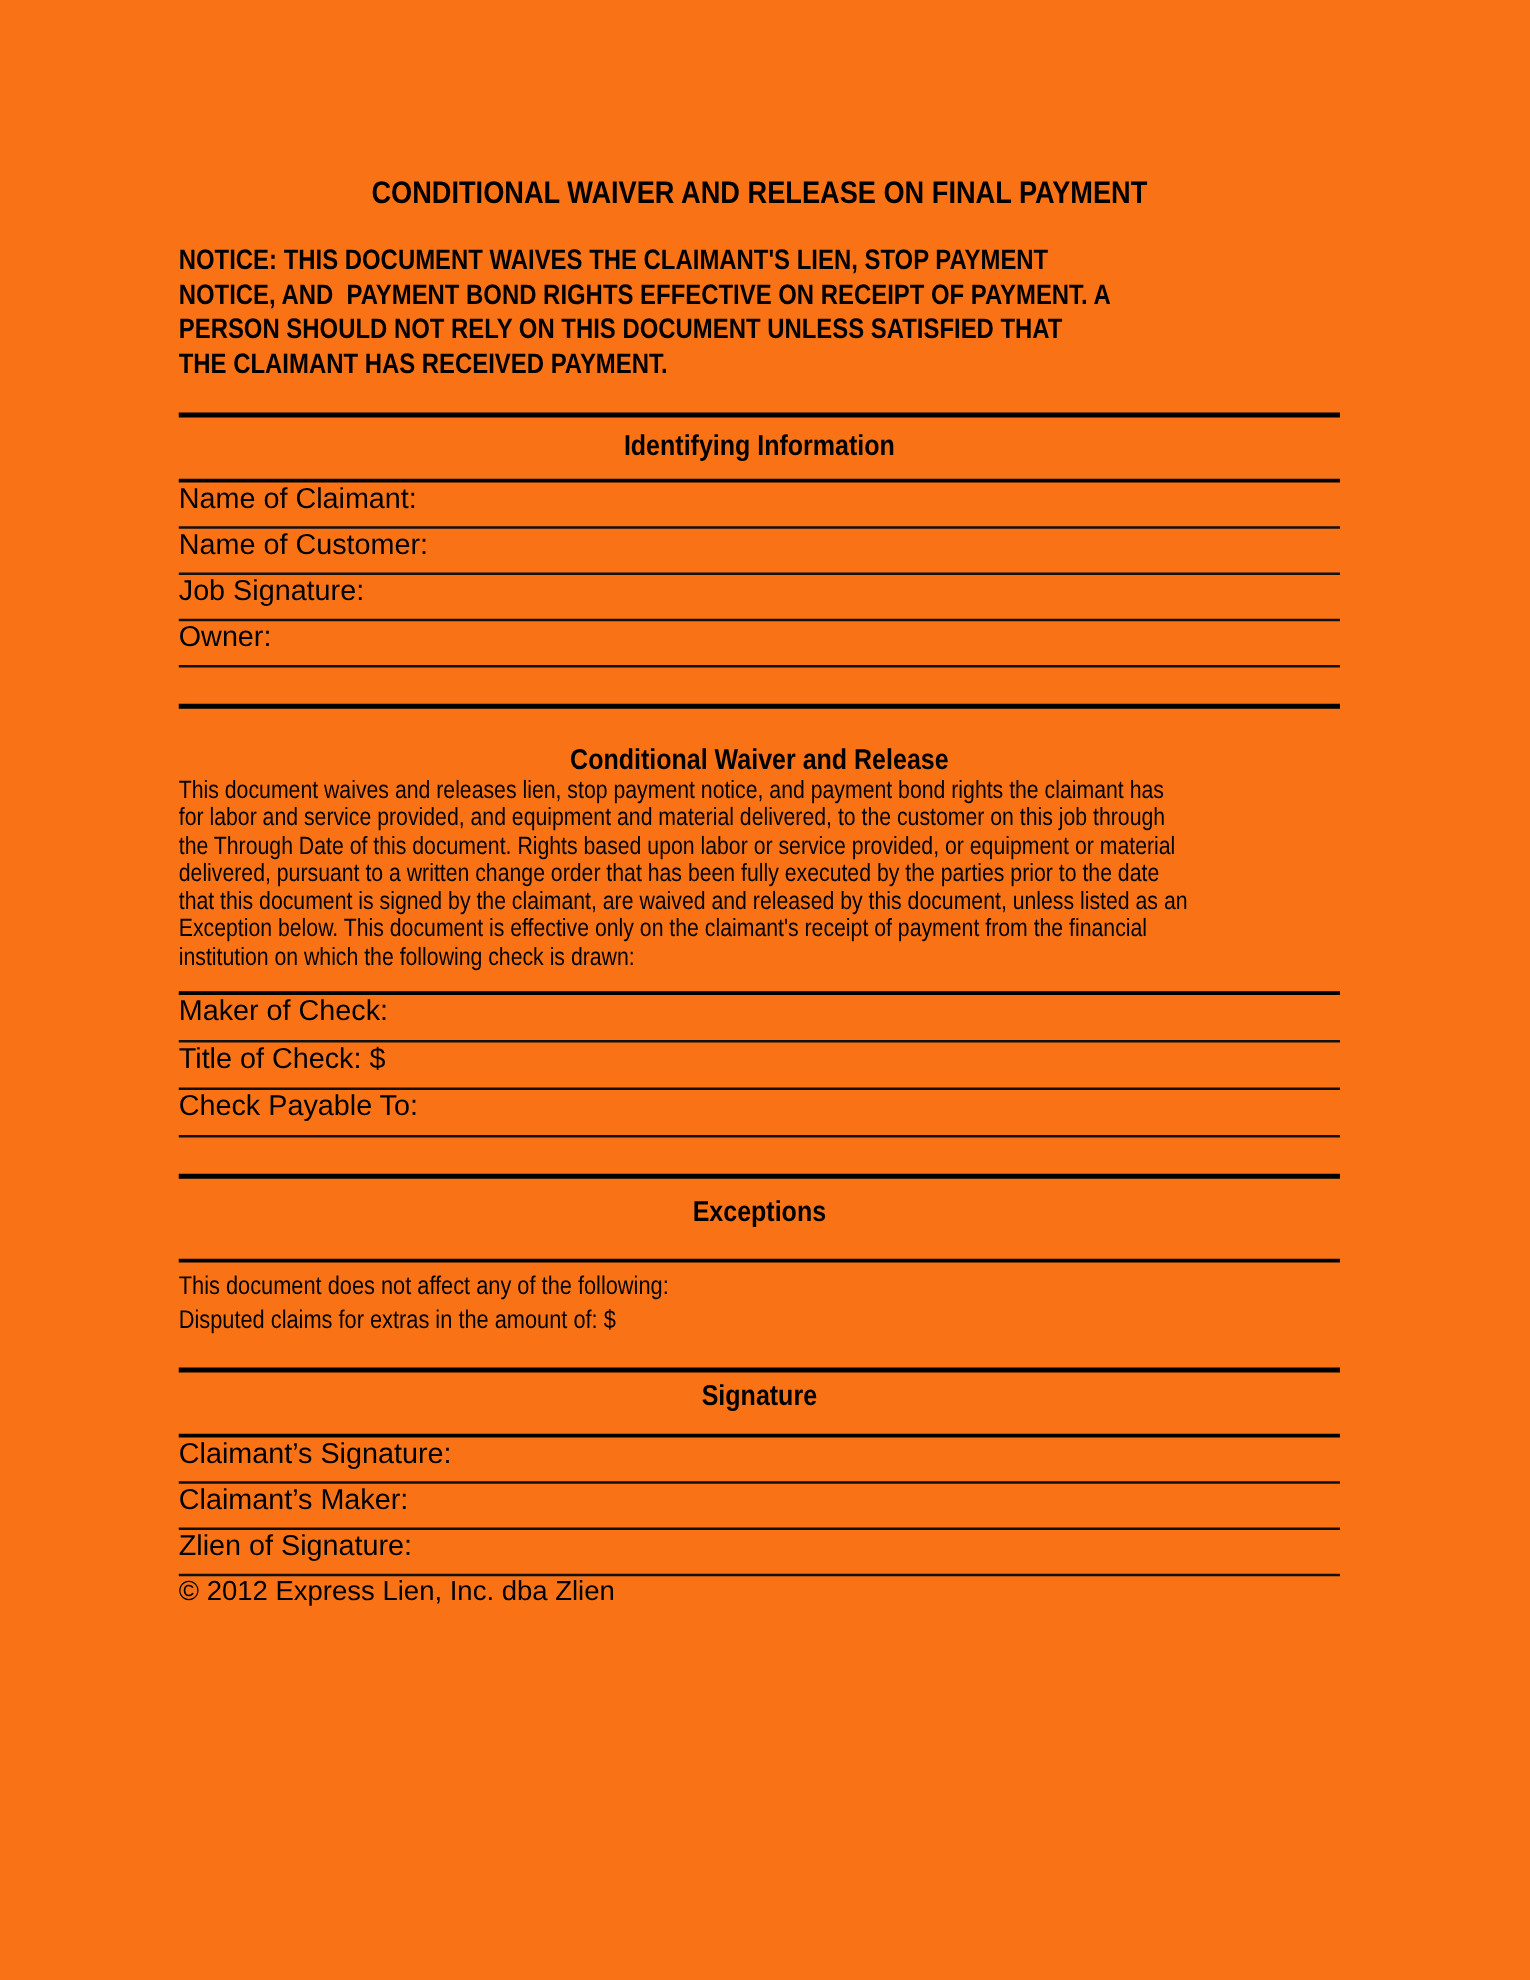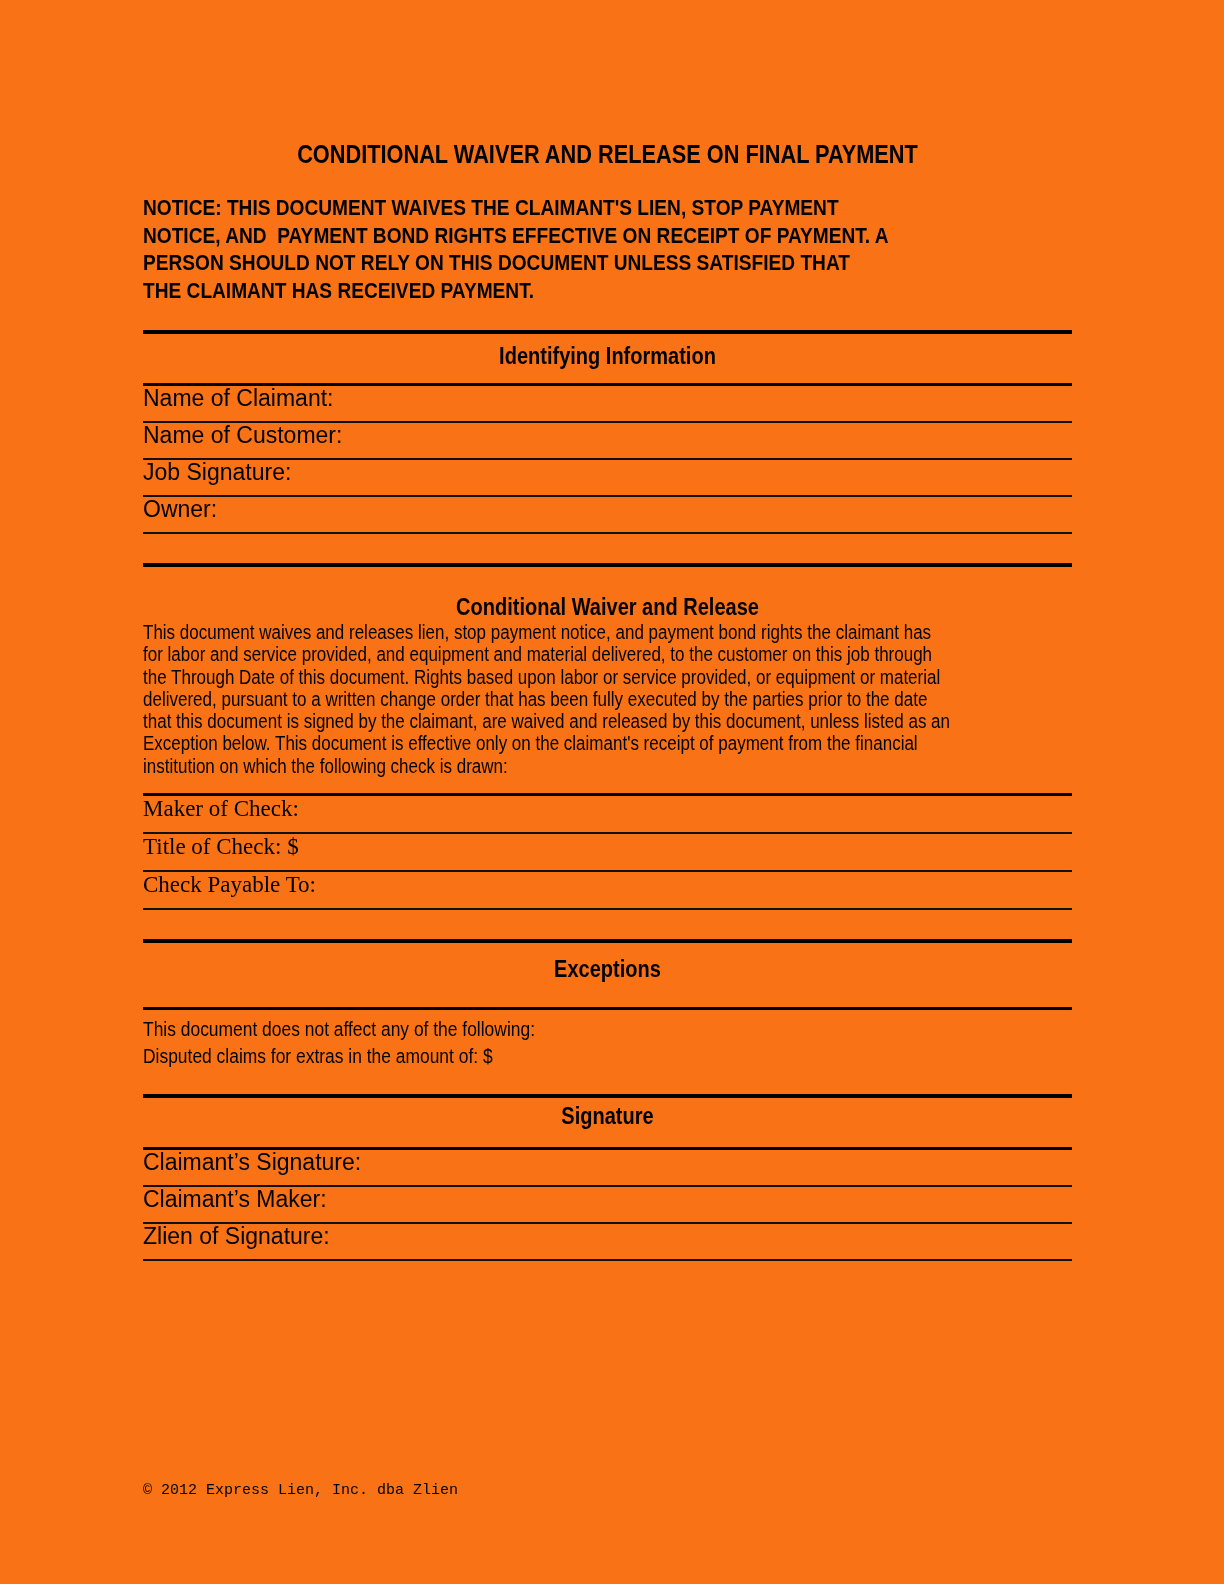--- a/index.html
+++ b/index.html
@@ -73,45 +73,43 @@
     transform-origin: 0 0;
   }
   .field {
     display: flex;
     align-items: flex-start;
     height: 37px;
     box-sizing: border-box;
     border-bottom: 2px solid #111111;
     padding-bottom: 3px;
   }
-  .field.tall { height: 38px; font-family: Liberation Serif, serif; }
+  .field.tall { height: 38px; }
   .field-label {
     font-size: 23px;
     line-height: 25px;
     white-space: pre;
   }
   .field-value {
     flex: 1;
     font-size: 23px;
     line-height: 25px;
   }
   .exc-line {
     margin: 0;
     font-size: 20.5px;
     line-height: 27px;
     white-space: pre;
     transform: scaleX(0.85);
     transform-origin: 0 50%;
   }
   .exc-group { margin-top: 5px; }
   .footer-text {
-    margin-top: 218px;
-    font-size: 15px;
+    font-size: 22px;
     line-height: 23px;
-    font-family: Liberation Mono, monospace;
   }
 </style>
 </head>
 <body>
 
 <div class="page">
   <div class="content">
 
     <h1 class="doc-title">CONDITIONAL WAIVER AND RELEASE ON FINAL PAYMENT</h1>
 

